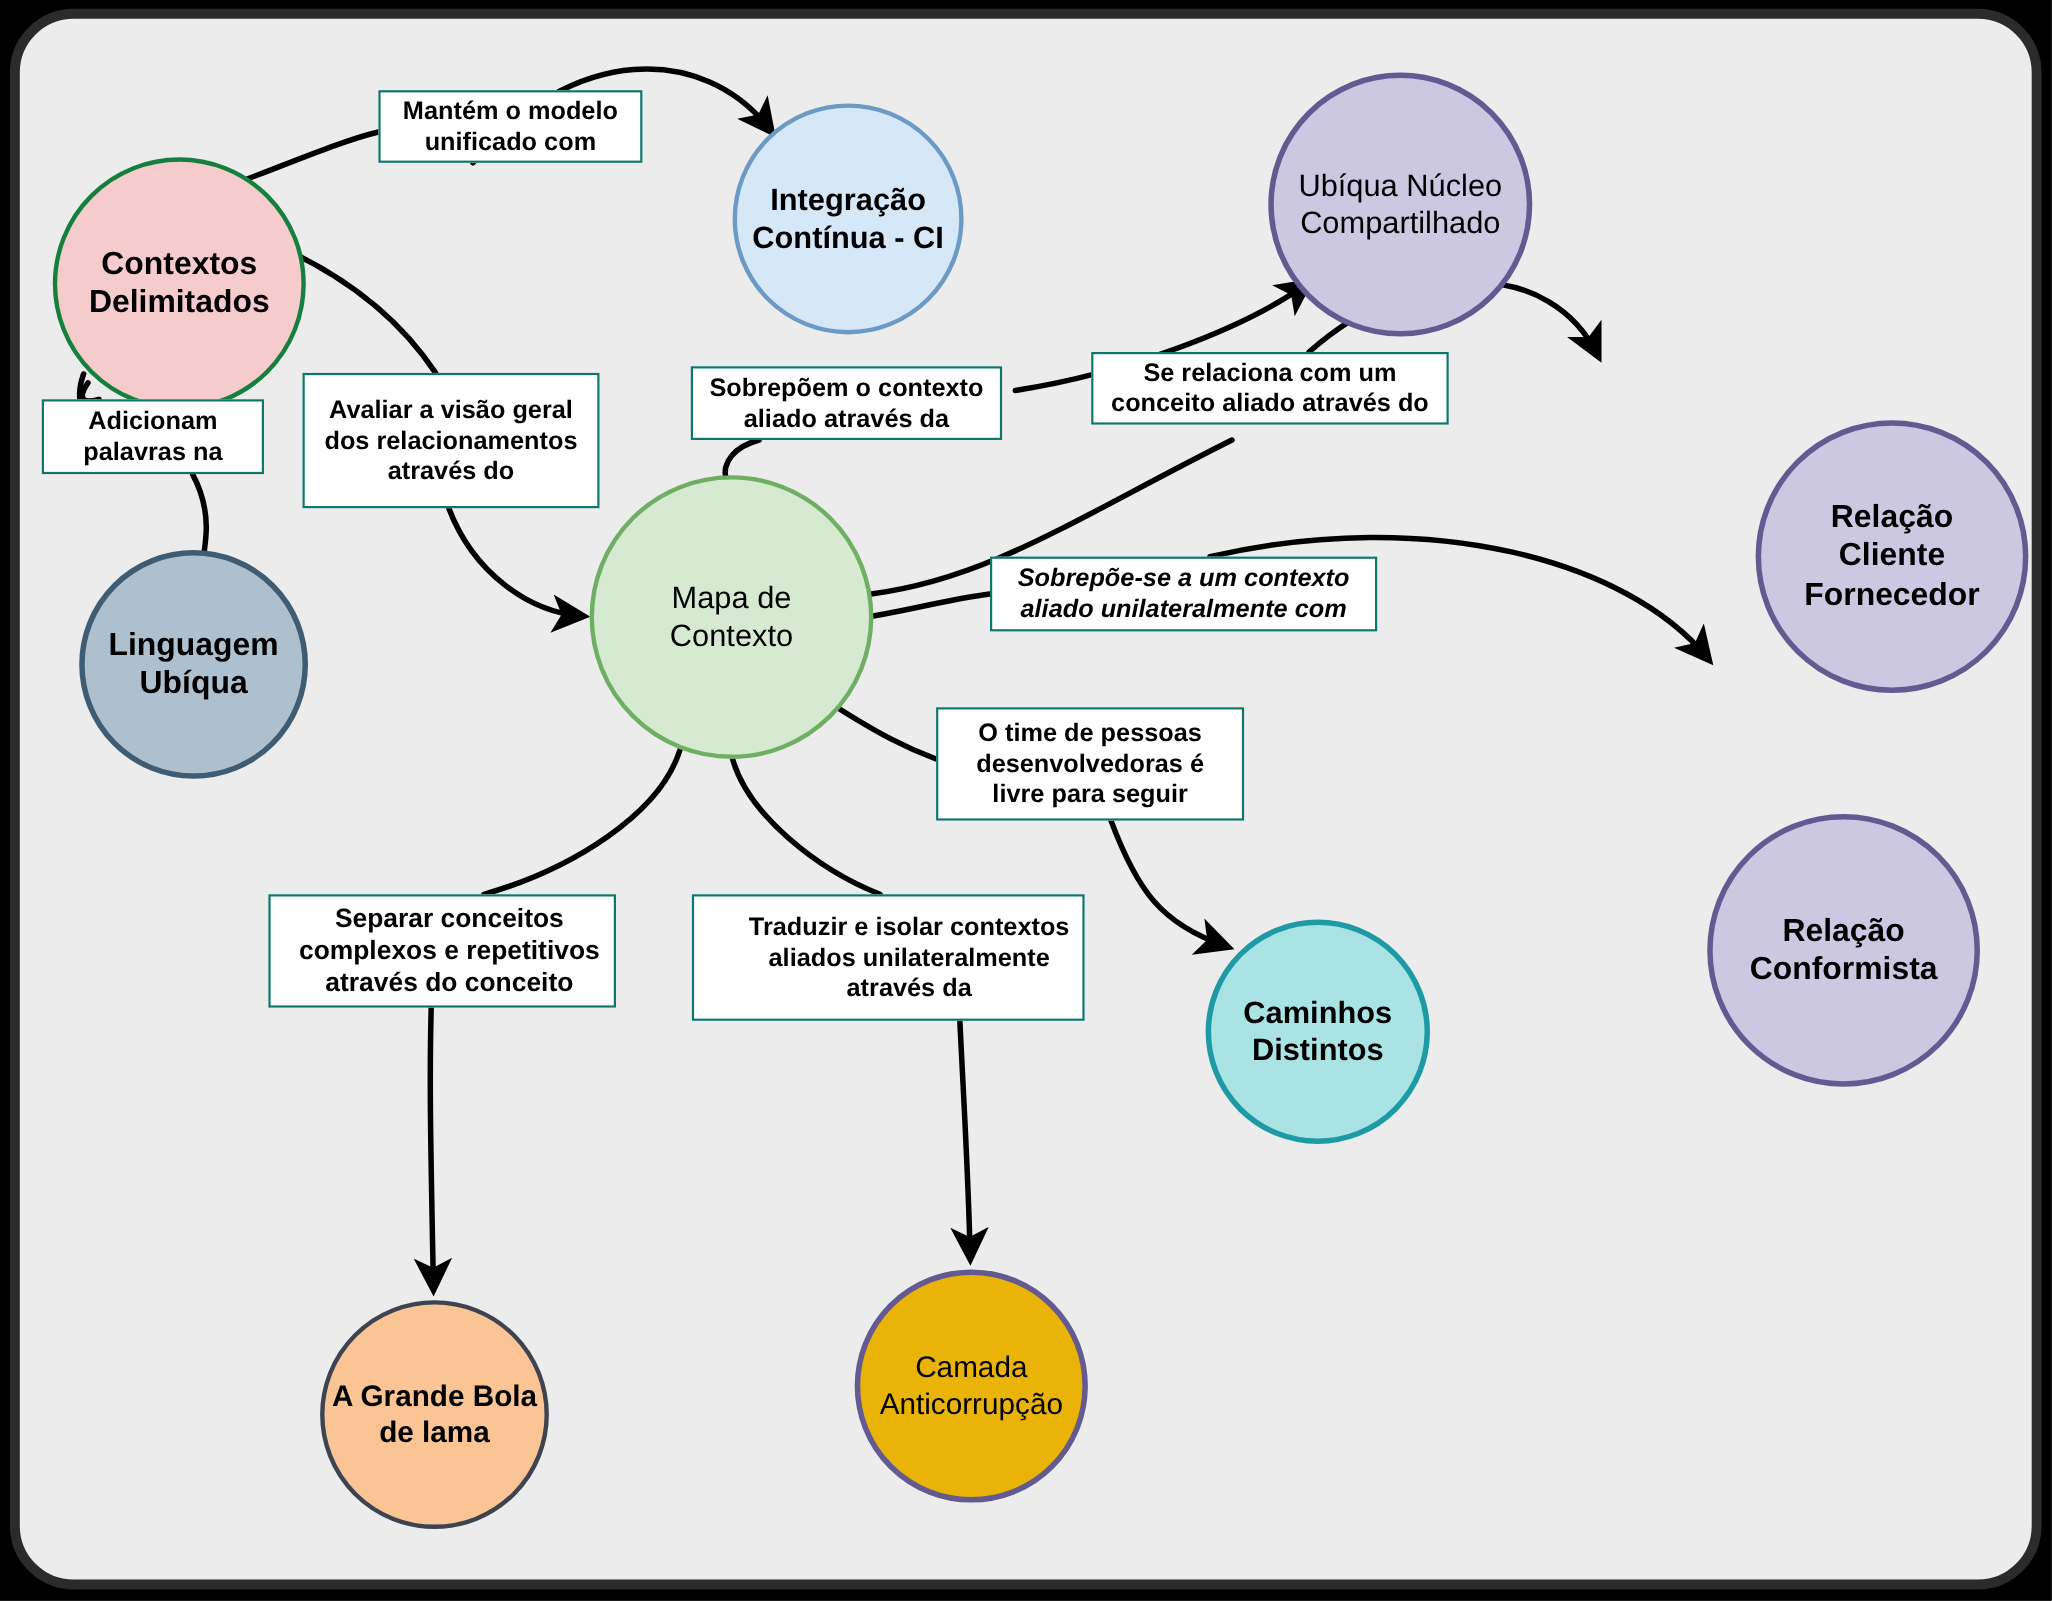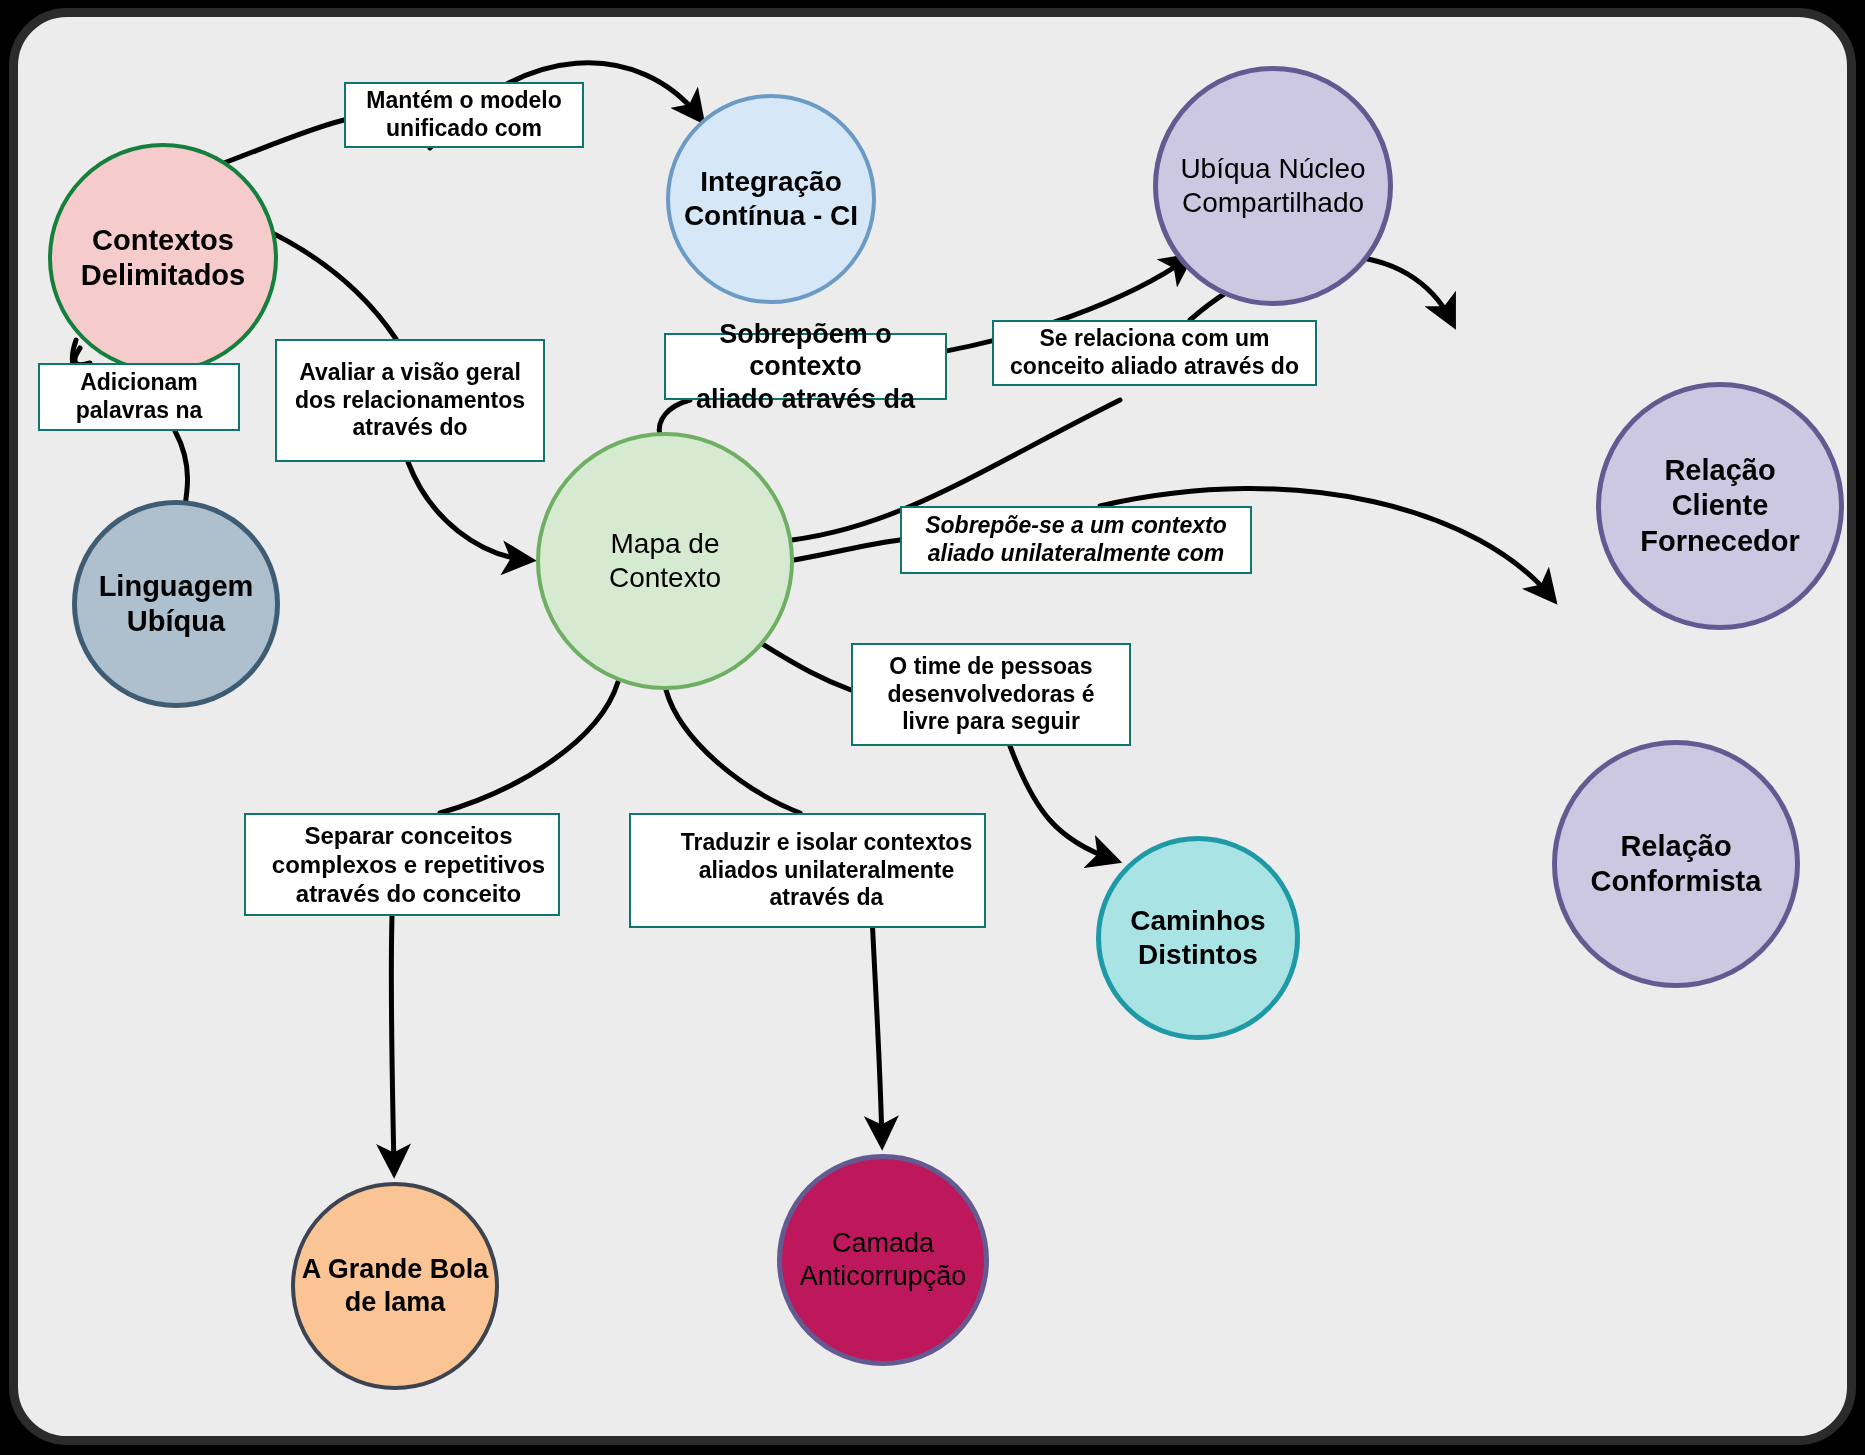--- a/index.html
+++ b/index.html
@@ -72,21 +72,21 @@
     background: #CCC8E2;
     border: 5px solid #625A91;
     font-weight: bold;
   }
   .n-conformista {
     background: #CCC8E2;
     border: 5px solid #625A91;
     font-weight: bold;
   }
   .n-camada {
-    background: #be185d;
+    background: #eab308;
     border: 5px solid #625A91;
     font-weight: normal;
   }
   .n-linguagem {
     background: #AEC0CE;
     border: 5px solid #3E5D74;
     font-weight: bold;
   }
   .n-mapa {
     background: #D6EAD2;
@@ -207,21 +207,21 @@
   <div class="label" style="left:344px; top:82px; width:240px; height:66px; font-size:23px;">Mantém o modelo
 unificado com</div>
 
   <div class="label" style="left:38px; top:363px; width:202px; height:68px; font-size:23px;">Adicionam
 palavras na</div>
 
   <div class="label" style="left:275px; top:339px; width:270px; height:123px; font-size:23px;">Avaliar a visão geral
 dos relacionamentos
 através do</div>
 
-  <div class="label" style="left:664px; top:333px; width:283px; height:67px; font-size:27px;">Sobrepõem o contexto
+  <div class="label" style="left:628px; top:333px; width:283px; height:67px; font-size:23px;">Sobrepõem o contexto
 aliado através da</div>
 
   <div class="label" style="left:992px; top:320px; width:325px; height:66px; font-size:23px;">Se relaciona com um
 conceito aliado através do</div>
 
   <div class="label" style="left:900px; top:506px; width:352px; height:68px; font-size:23px;font-style:italic;">Sobrepõe-se a um contexto
 aliado unilateralmente com</div>
 
   <div class="label" style="left:851px; top:643px; width:280px; height:103px; font-size:23px;">O time de pessoas
 desenvolvedoras é

